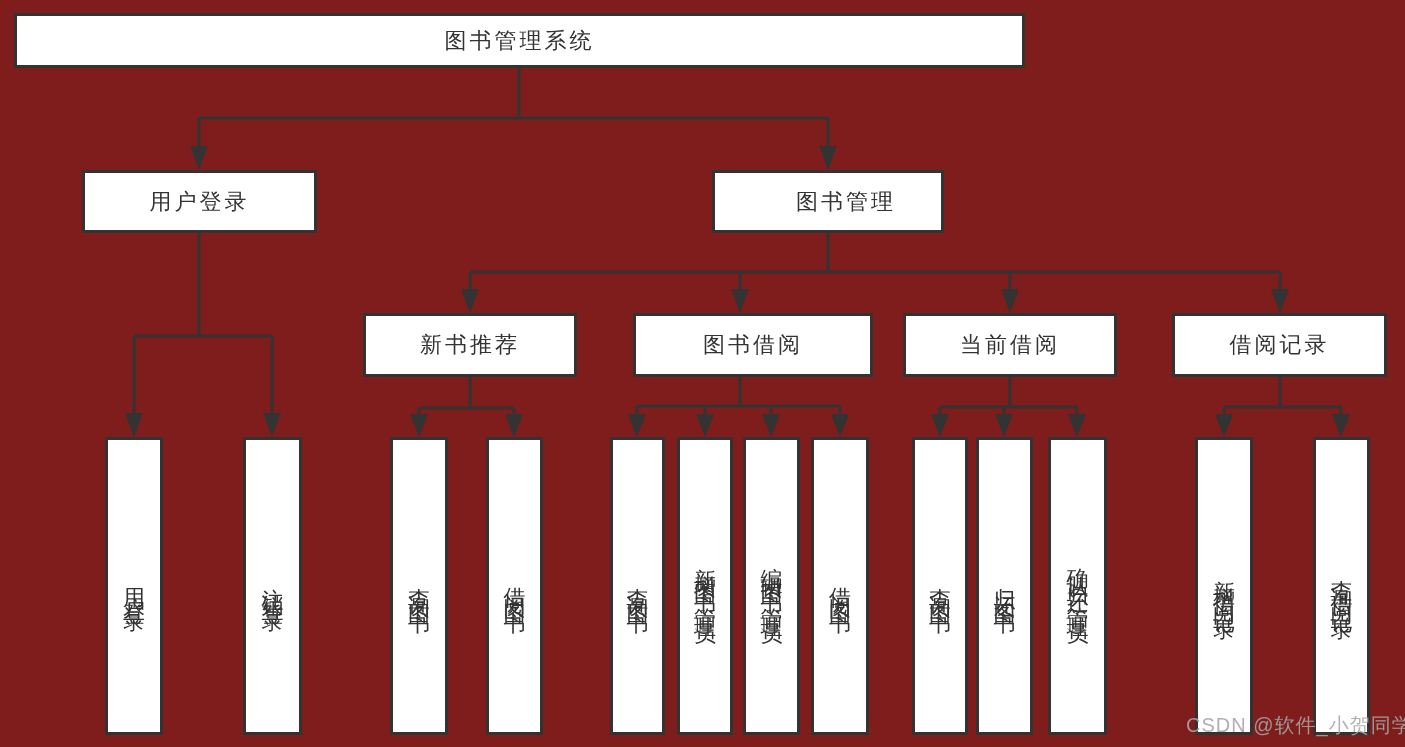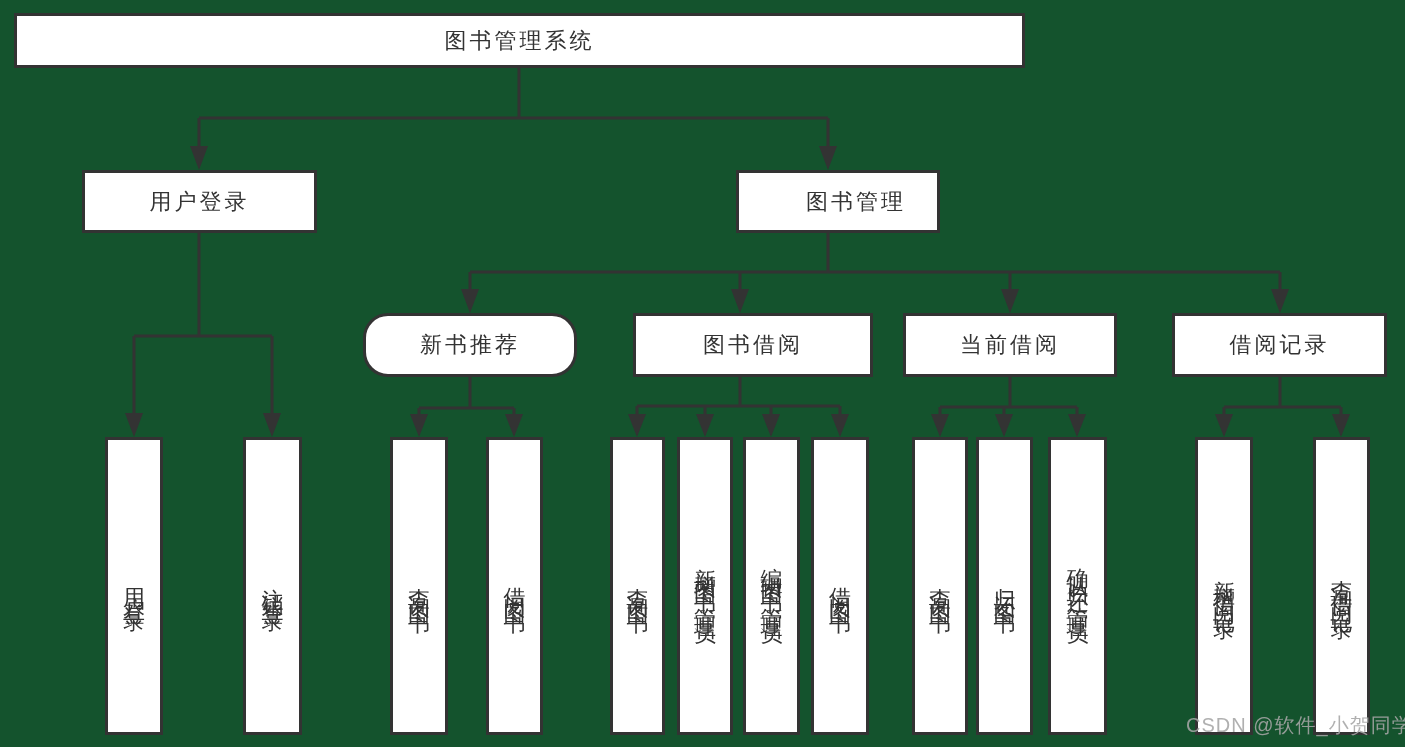--- a/index.html
+++ b/index.html
@@ -5,21 +5,21 @@
   html, body {
     margin: 0;
     padding: 0;
     background: #ffffff;
     font-family: "Liberation Sans", "DejaVu Sans", sans-serif;
   }
   #stage {
     position: relative;
     width: 1405px;
     height: 747px;
-    background: #14532d;
+    background: #7f1d1d;
     overflow: hidden;
   }
   #wires {
     position: absolute;
     left: 0; top: 0;
     width: 1405px;
     height: 747px;
   }
   .node {
     position: absolute;
@@ -103,23 +103,23 @@
     <g>
       <path class="wire" d="M1280 377 V407 M1224 407 H1341 M1224 407 V417 M1341 407 V417"></path>
       <polygon class="head" points="1215,414 1233,414 1224,437"></polygon>
       <polygon class="head" points="1332,414 1350,414 1341,437"></polygon>
     </g>
   </svg>
 
   <div class="node h-node root-node" style="left:14px; top:13px; width:1011px; height:55px;">图书管理系统</div>
 
   <div class="node h-node" style="left:82px; top:170px; width:235px; height:63px;">用户登录</div>
-  <div class="node h-node" style="left:736px; top:170px; width:204px; height:63px;padding-left:36px;">图书管理</div>
+  <div class="node h-node" style="left:712px; top:170px; width:232px; height:63px;padding-left:36px;">图书管理</div>
 
-  <div class="node h-node" style="left:363px; top:313px; width:214px; height:64px;border-radius:25px;">新书推荐</div>
+  <div class="node h-node" style="left:363px; top:313px; width:214px; height:64px;">新书推荐</div>
   <div class="node h-node" style="left:633px; top:313px; width:240px; height:64px;">图书借阅</div>
   <div class="node h-node" style="left:903px; top:313px; width:214px; height:64px;">当前借阅</div>
   <div class="node h-node" style="left:1172px; top:313px; width:215px; height:64px;">借阅记录</div>
 
   <div class="node v-node" style="left:105px; top:437px; width:58px; height:298px;">用户登录</div>
   <div class="node v-node" style="left:243px; top:437px; width:59px; height:298px;">注销登录</div>
 
   <div class="node v-node" style="left:390px; top:437px; width:58px; height:298px;">查询图书</div>
   <div class="node v-node" style="left:486px; top:437px; width:57px; height:298px;">借阅图书</div>
 

